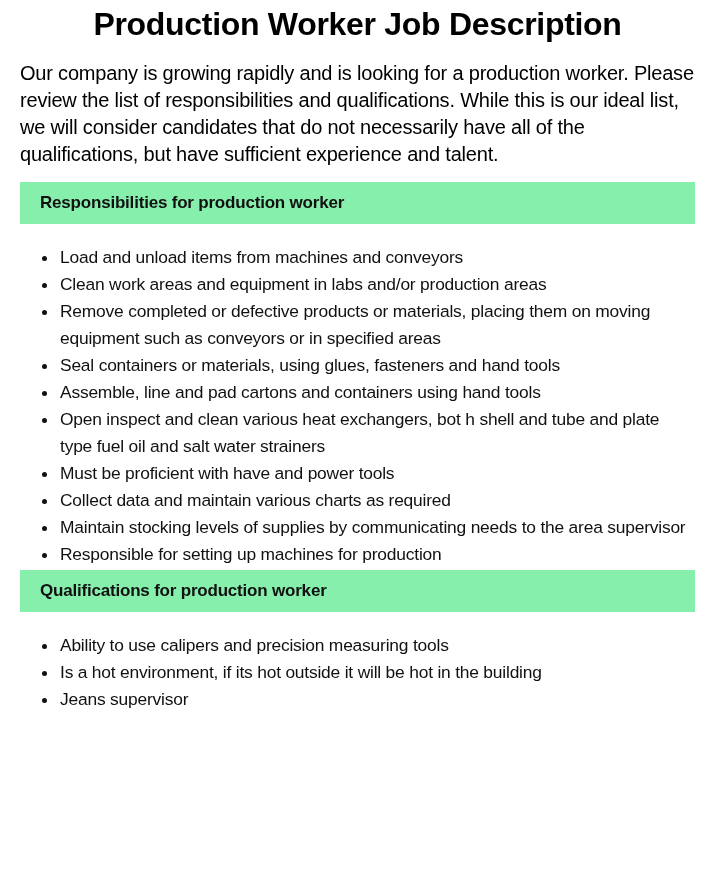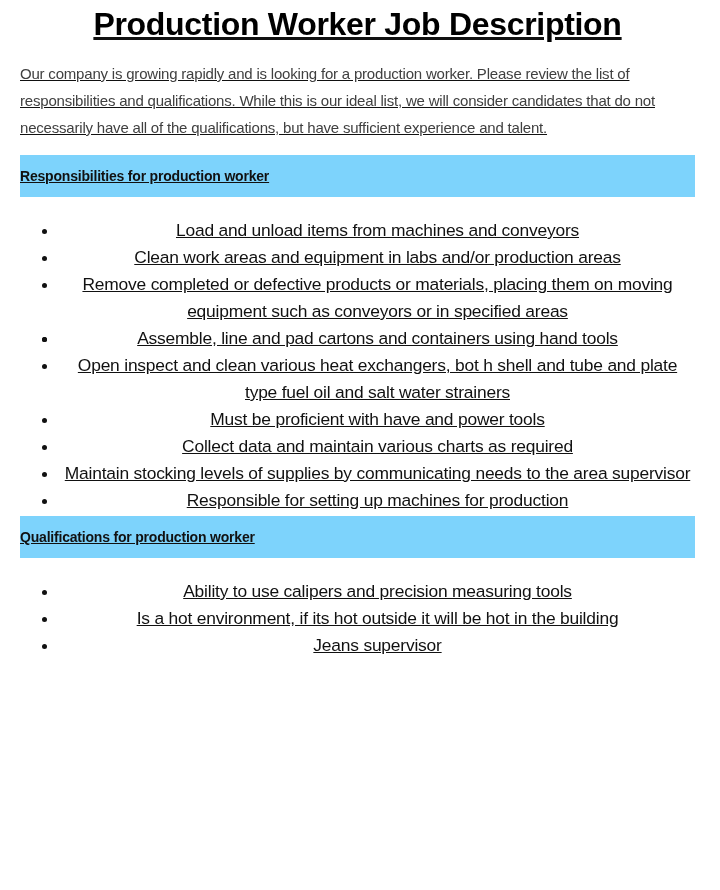--- a/index.html
+++ b/index.html
@@ -9,56 +9,55 @@
     }
     body {
       width: 720px;
       height: 890px;
       overflow: hidden;
       font-family: "Liberation Sans", "DejaVu Sans", sans-serif;
       color: #111111;
     }
     .page {
       padding: 0 25px 0 20px;
-      text-decoration: underline;
     }
     .title {
       margin: 0;
       padding-top: 2px;
       height: 44px;
       font-size: 32px;
       font-weight: bold;
       text-align: center;
       line-height: 44px;
       color: #000000;
       letter-spacing: -0.3px;
     }
     .intro {
       margin: 14px 0 0 0;
-      font-size: 15px;
+      font-size: 20px;
       line-height: 27px;
-      color: #404040;
+      color: #000000;
       letter-spacing: -0.2px;
     }
     .section-header {
       margin-top: 15px;
       height: 42px;
-      background: #7dd3fc;
+      background: #86efac;
+      padding-left: 20px;
       display: flex;
       align-items: center;
-      font-size: 14px;
+      font-size: 17px;
       font-weight: bold;
       color: #111111;
       letter-spacing: -0.2px;
     }
     .list {
       list-style: none;
       margin: 0;
       padding: 20px 0 0 0;
-      text-align: center;
     }
     .list li {
       position: relative;
       padding-left: 40px;
       font-size: 17.4px;
       line-height: 27px;
       color: #111111;
       letter-spacing: -0.2px;
     }
     .bullet {
@@ -78,21 +77,21 @@
 
 <div class="page">
   <h1 class="title">Production Worker Job Description</h1>
   <p class="intro">Our company is growing rapidly and is looking for a production worker. Please review the list of responsibilities and qualifications. While this is our ideal list, we will consider candidates that do not necessarily have all of the qualifications, but have sufficient experience and talent.</p>
 
   <div class="section-header section-resp">Responsibilities for production worker</div>
   <ul class="list">
     <li><span class="bullet"></span><span>Load and unload items from machines and conveyors</span></li>
     <li><span class="bullet"></span><span>Clean work areas and equipment in labs and/or production areas</span></li>
     <li><span class="bullet"></span><span>Remove completed or defective products or materials, placing them on moving equipment such as conveyors or in specified areas</span></li>
-    <li><span class="bullet"></span></li>
+    <li><span class="bullet"></span><span>Seal containers or materials, using glues, fasteners and hand tools</span></li>
     <li><span class="bullet"></span><span>Assemble, line and pad cartons and containers using hand tools</span></li>
     <li><span class="bullet"></span><span>Open inspect and clean various heat exchangers, bot h shell and tube and plate type fuel oil and salt water strainers</span></li>
     <li><span class="bullet"></span><span>Must be proficient with have and power tools</span></li>
     <li><span class="bullet"></span><span>Collect data and maintain various charts as required</span></li>
     <li><span class="bullet"></span><span>Maintain stocking levels of supplies by communicating needs to the area supervisor</span></li>
     <li><span class="bullet"></span><span>Responsible for setting up machines for production</span></li>
   </ul>
 
   <div class="section-header section-qual">Qualifications for production worker</div>
   <ul class="list">

